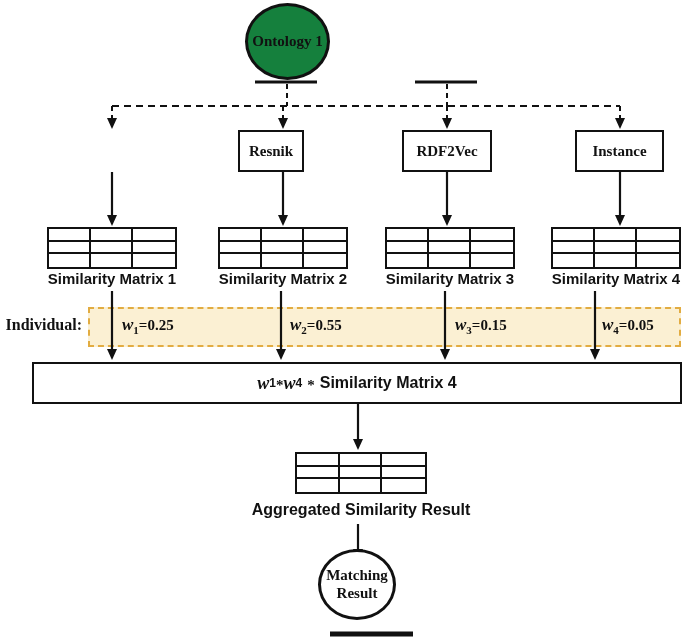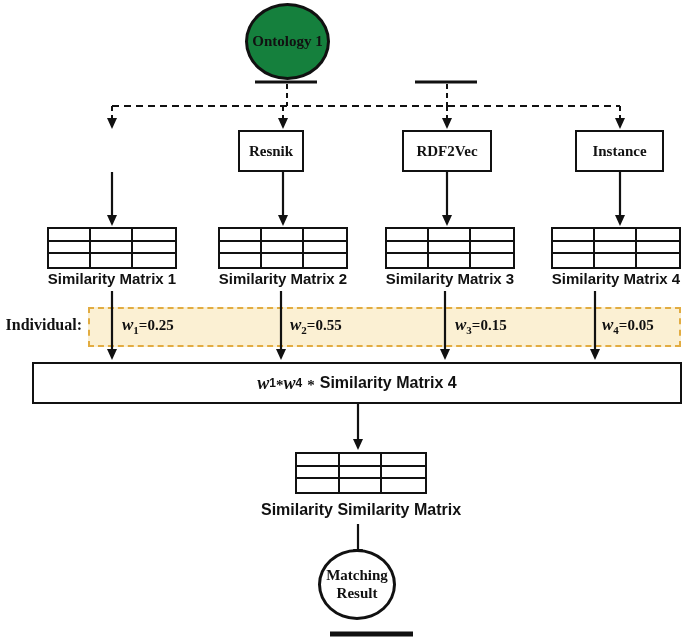--- a/index.html
+++ b/index.html
@@ -277,20 +277,20 @@
     <div class="cell"></div>
       <div class="cell"></div>
       <div class="cell"></div>
     <div class="cell"></div>
       <div class="cell"></div>
       <div class="cell"></div>
     <div class="cell"></div>
       <div class="cell"></div>
       <div class="cell"></div>
   </div>
-  <div id="agg-matrix-label">Similarity Similarity Matrix</div>
+  <div id="agg-matrix-label">Aggregated Similarity Result</div>
 
   <div class="result-circle">
     <span>Matching</span>
     <span>Result</span>
   </div>
 
 </div>
 
 </body></html>

